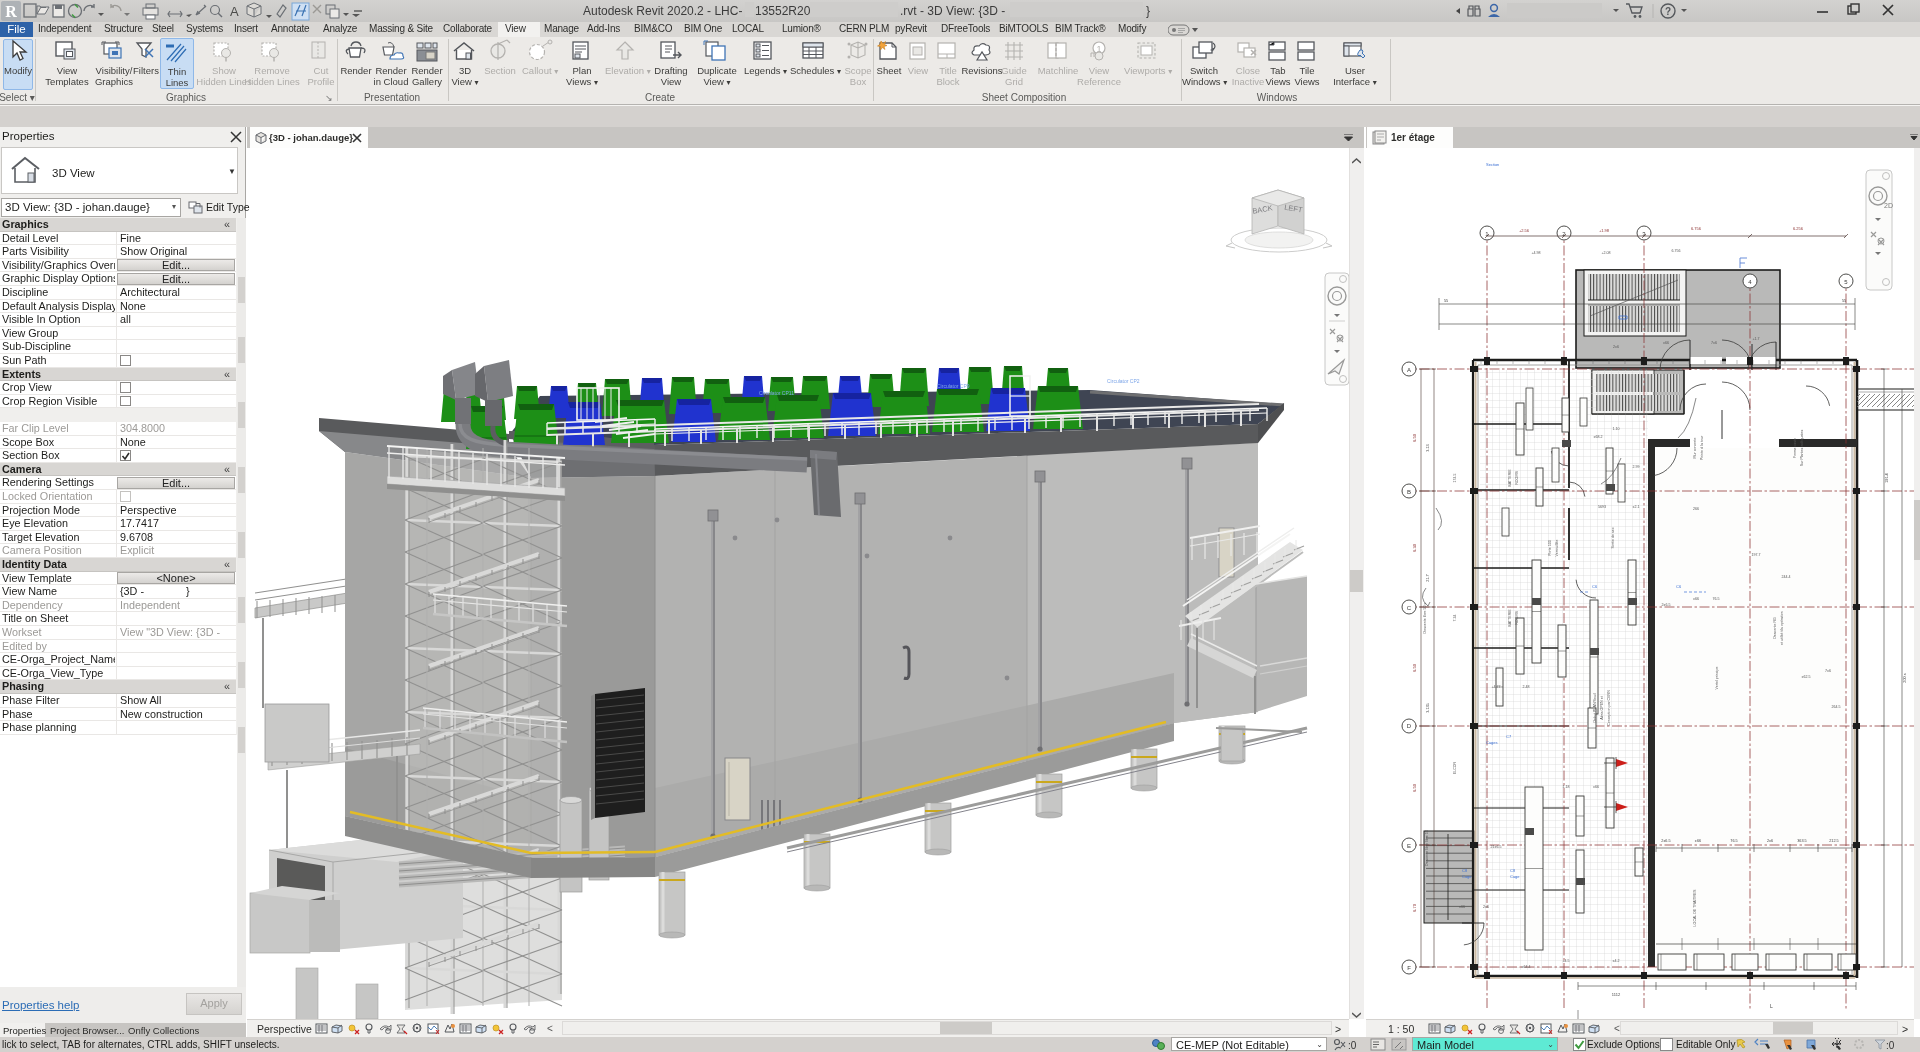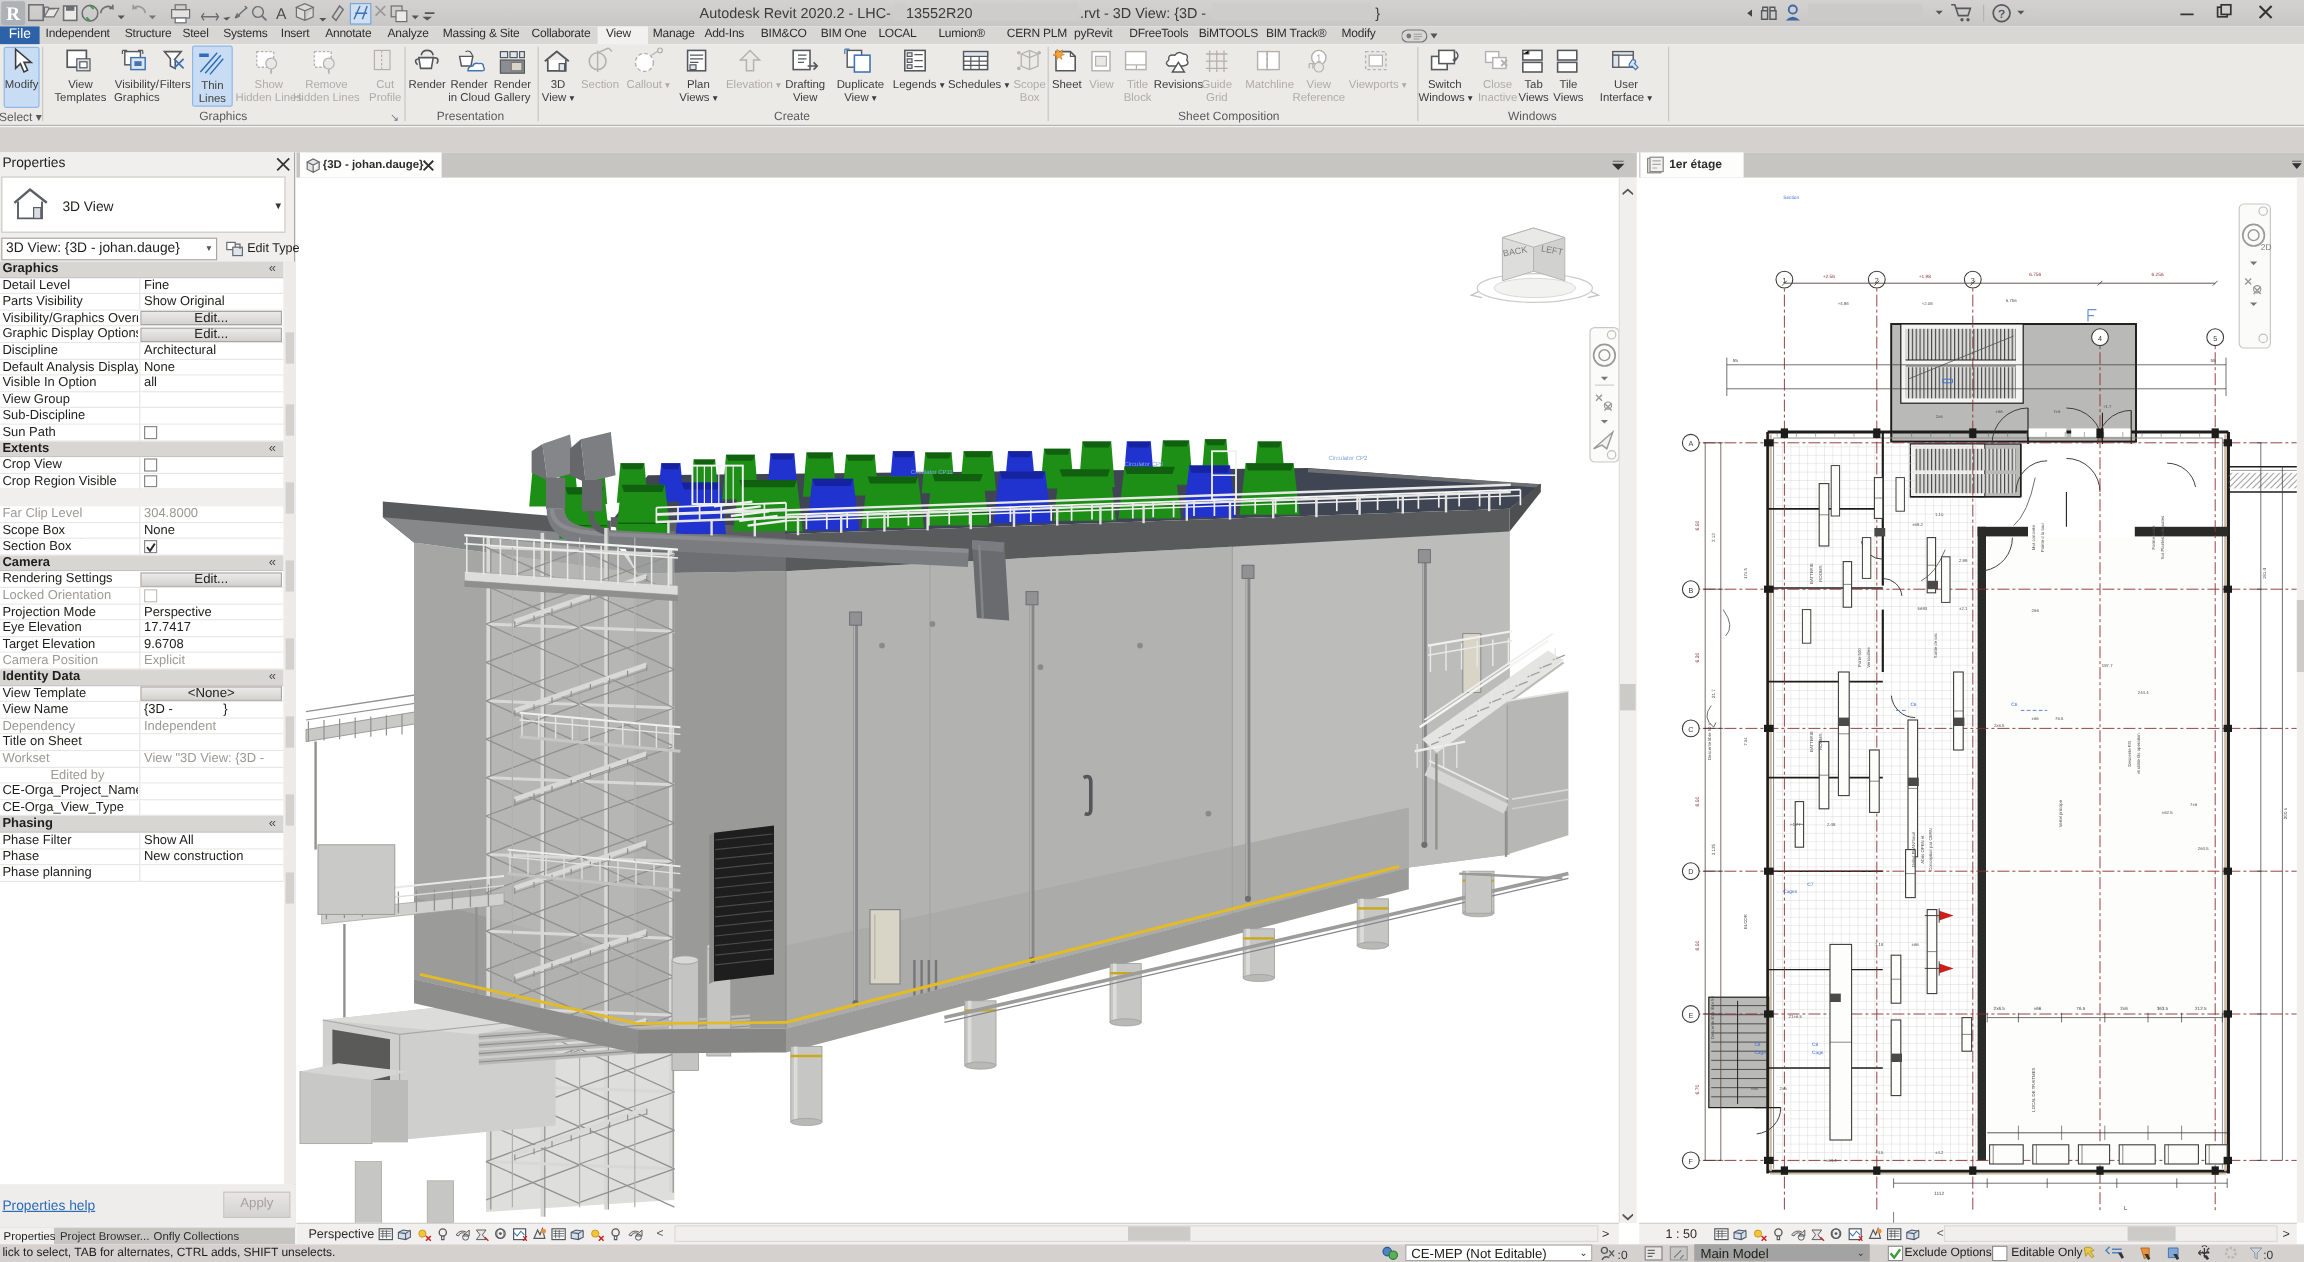--- a/index.html
+++ b/index.html
@@ -473,21 +473,21 @@
     </div>
 <div class="prow" style="top:485.4px;height:13.6px;">
       <span class="lab" style="line-height:13.6px;">Title on Sheet</span>
       <span class="val" style="line-height:13.6px;height:13.6px;"></span>
     </div>
 <div class="prow" style="top:499.0px;height:13.6px;">
       <span class="lab g" style="line-height:13.6px;">Workset</span>
       <span class="val g" style="line-height:13.6px;height:13.6px;">View "3D View: {3D -</span>
     </div>
 <div class="prow" style="top:512.6px;height:13.6px;">
-      <span class="lab g" style="line-height:13.6px;margin-left:40px;">Edited by</span>
+      <span class="lab g" style="line-height:13.6px;">Edited by</span>
       <span class="val g" style="line-height:13.6px;height:13.6px;"></span>
     </div>
 <div class="prow" style="top:526.2px;height:13.6px;">
       <span class="lab" style="line-height:13.6px;">CE-Orga_Project_Name</span>
       <span class="val" style="line-height:13.6px;height:13.6px;"></span>
     </div>
 <div class="prow" style="top:539.8px;height:13.6px;">
       <span class="lab" style="line-height:13.6px;">CE-Orga_View_Type</span>
       <span class="val" style="line-height:13.6px;height:13.6px;"></span>
     </div>
@@ -612,21 +612,21 @@
       <circle cx="5" cy="4" r="2.5" fill="none" stroke="#55585c" stroke-width="1.2"></circle>
       <path d="M3 12 q2-4 6-2 M9 4 l4 5 m0-5 l-4 5" fill="none" stroke="#55585c" stroke-width="1.1"></path>
       <text x="16" y="11" font-size="10" fill="#333">:0</text>
     </svg>
 <svg class="abs" style="left:1370px;top:1px" width="40" height="13">
       <rect x="1" y="1" width="14" height="11" fill="#e8e6e3" stroke="#888"></rect>
       <path d="M3 4 h6 M3 6.5 h6 M3 9 h4" stroke="#666"></path>
       <rect x="22" y="1" width="14" height="11" fill="#c8c6c3" stroke="#999"></rect>
       <path d="M25 10 l6-6 m-1 7 l3-3" stroke="#777"></path>
     </svg>
-<div class="abs" style="left:1412px;top:0px;width:146px;height:14px;background:#a3a3a3;border:1px solid #a8a6a3;font-size:11px;padding:1px 0 0 4px;">Main Model<span style="position:absolute;right:3px;top:2px;font-size:8px;color:#444;">⌄</span></div>
+<div class="abs" style="left:1412px;top:0px;width:146px;height:14px;background:#5eead4;border:1px solid #a8a6a3;font-size:11px;padding:1px 0 0 4px;">Main Model<span style="position:absolute;right:3px;top:2px;font-size:8px;color:#444;">⌄</span></div>
 <svg class="abs" style="left:1573px;top:1px" width="13" height="13">
       <rect x="0.5" y="0.5" width="12" height="12" fill="#fff" stroke="#888"></rect>
       <path d="M2.5 6.5 l3 3.5 5-7" fill="none" stroke="#3f9b3f" stroke-width="2"></path>
     </svg>
 <div class="abs" style="left:1587px;top:1.5px;font-size:10px;">Exclude Options</div>
 <svg class="abs" style="left:1660px;top:1px" width="13" height="13">
       <rect x="0.5" y="0.5" width="12" height="12" fill="#fff" stroke="#888"></rect>
     </svg>
 <div class="abs" style="left:1676px;top:1.5px;font-size:10px;">Editable Only</div>
 <svg class="abs" style="left:1735px;top:1px" width="160" height="13">

